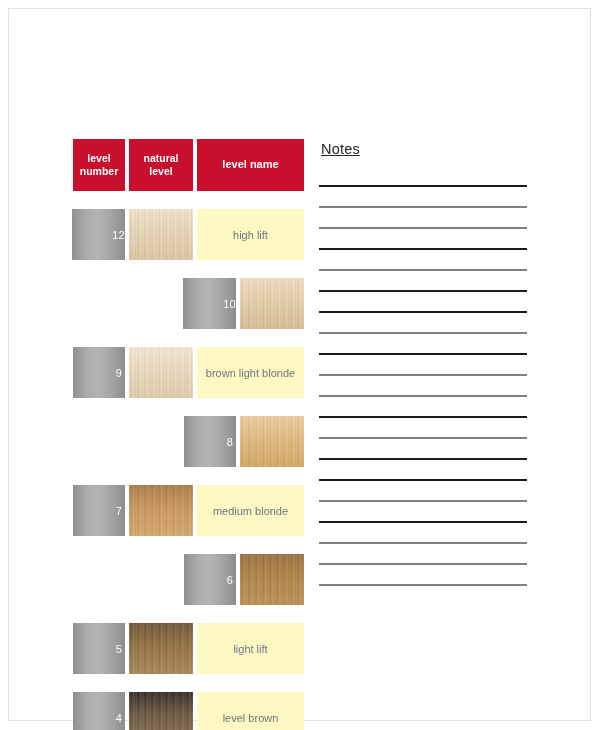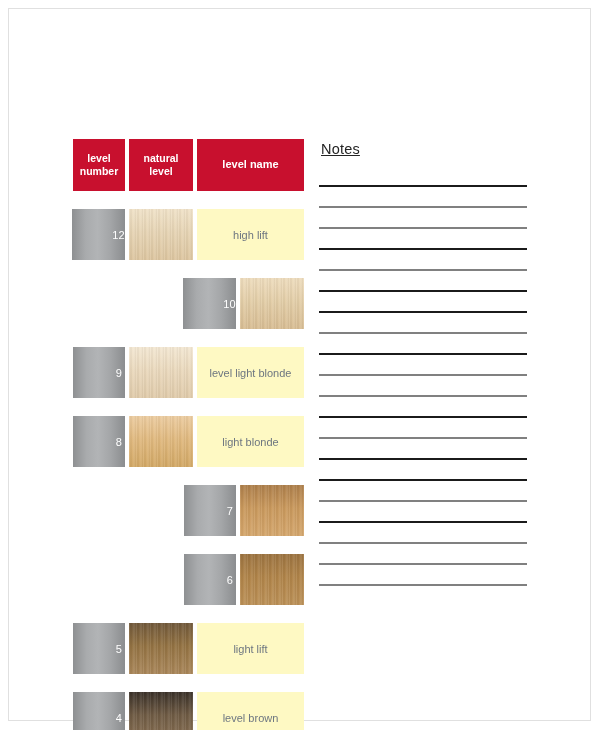--- a/index.html
+++ b/index.html
@@ -179,30 +179,30 @@
             <div class="cell-swatch swatch" style="background: linear-gradient(rgb(240, 226, 200) 0%, rgb(230, 212, 180) 45%, rgb(221, 198, 160) 100%);"></div>
             <div class="cell-name name-box">high lift</div>
           </div>
           <div class="chart-row data-row">
             <div class="cell-num num-box">10</div>
             <div class="cell-swatch swatch" style="background: linear-gradient(rgb(238, 220, 189) 0%, rgb(227, 206, 168) 45%, rgb(216, 189, 147) 100%);"></div>
           </div>
           <div class="chart-row data-row">
             <div class="cell-num num-box">9</div>
             <div class="cell-swatch swatch" style="background: linear-gradient(rgb(243, 231, 210) 0%, rgb(234, 217, 189) 45%, rgb(224, 203, 170) 100%);"></div>
-            <div class="cell-name name-box">level light blonde</div>
+            <div class="cell-name name-box">brown light blonde</div>
           </div>
           <div class="chart-row data-row">
             <div class="cell-num num-box">8</div>
             <div class="cell-swatch swatch" style="background: linear-gradient(rgb(236, 204, 160) 0%, rgb(224, 185, 127) 45%, rgb(210, 168, 101) 100%);"></div>
-            <div class="cell-name name-box">light blonde</div>
           </div>
           <div class="chart-row data-row">
             <div class="cell-num num-box">7</div>
             <div class="cell-swatch swatch" style="background: linear-gradient(rgb(173, 127, 75) 0%, rgb(201, 152, 92) 45%, rgb(212, 166, 108) 100%);"></div>
+            <div class="cell-name name-box">medium blonde</div>
           </div>
           <div class="chart-row data-row">
             <div class="cell-num num-box">6</div>
             <div class="cell-swatch swatch" style="background: linear-gradient(rgb(156, 115, 64) 0%, rgb(176, 132, 73) 45%, rgb(187, 144, 87) 100%);"></div>
           </div>
           <div class="chart-row data-row">
             <div class="cell-num num-box">5</div>
             <div class="cell-swatch swatch" style="background: linear-gradient(rgb(112, 88, 58) 0%, rgb(147, 114, 66) 45%, rgb(169, 134, 89) 100%);"></div>
             <div class="cell-name name-box">light lift</div>
           </div>

